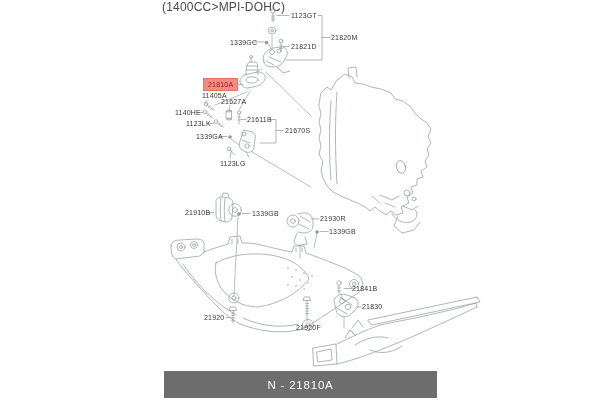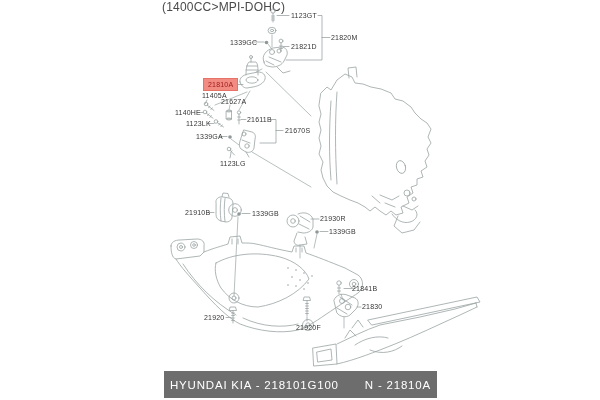--- a/index.html
+++ b/index.html
@@ -246,17 +246,16 @@
   <div class="plabel" style="left:185px; top:209px;">21910B</div>
   <div class="plabel" style="left:252px; top:210px;">1339GB</div>
   <div class="plabel" style="left:320px; top:215px;">21930R</div>
   <div class="plabel" style="left:329px; top:228px;">1339GB</div>
   <div class="plabel" style="left:204px; top:314px;">21920</div>
   <div class="plabel" style="left:296px; top:324px;">21920F</div>
   <div class="plabel" style="left:352px; top:285px;">21841B</div>
   <div class="plabel" style="left:362px; top:303px;">21830</div>
 
   <div class="footer">
-    <span>HYUNDAI  KIA - 218101G100</span>
     <span>N - 21810A</span>
   </div>
 
 </div>
 
 </body></html>

